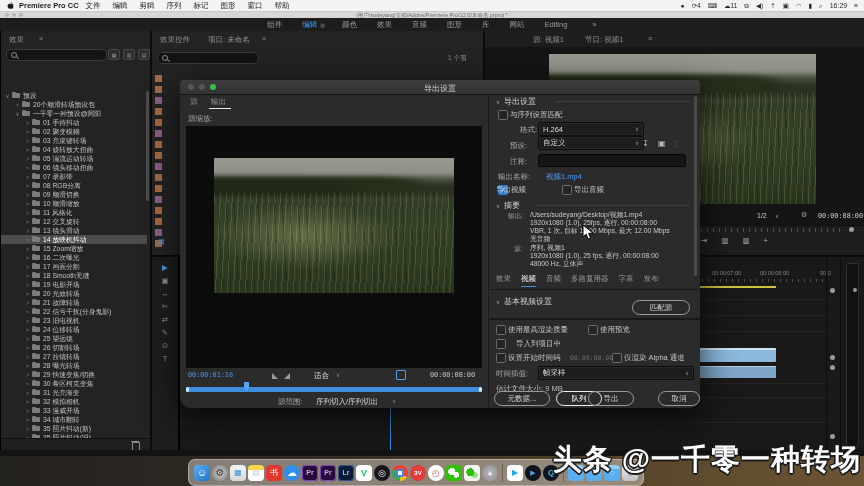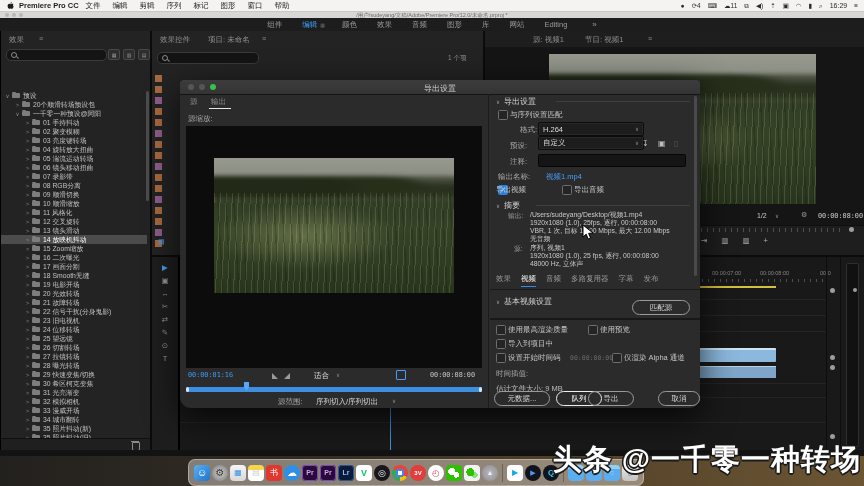--- a/index.html
+++ b/index.html
@@ -637,29 +637,33 @@
   </div>
   <div class="a pill" style="left:452px;top:220px;width:56px">匹配源</div>
   <div class="a" style="left:310px;top:238px;width:210px;height:2px;background:#181818"></div>
 
   <span class="a cb" style="left:316px;top:245px"></span>
   <span class="a cblabel" style="left:328px;top:245px">使用最高渲染质量</span>
   <span class="a cb" style="left:408px;top:245px"></span>
   <span class="a cblabel" style="left:420px;top:245px">使用预览</span>
 
   <span class="a cb" style="left:316px;top:259px"></span>
-  <span class="a cblabel" style="left:328px;top:259px">导入到项目中</span>
+  <span class="a cblabel" style="left:336px;top:259px">导入到项目中</span>
 
   <span class="a cb" style="left:316px;top:273px"></span>
   <span class="a cblabel" style="left:328px;top:273px">设置开始时间码</span>
   <span class="a mono txt" style="left:390px;top:274px;font-size:6.5px;color:#6a6a6a">00:00:00:00</span>
   <span class="a cb" style="left:432px;top:273px"></span>
   <span class="a cblabel" style="left:444px;top:273px">仅渲染 Alpha 通道</span>
 
   <span class="a flabel" style="left:316px;top:289px">时间插值:</span>
+  <div class="a dd" style="left:358px;top:286px;width:146px;height:12px">
+    <span>帧采样</span>
+    <span class="car">∨</span>
+  </div>
 
   <span class="a cblabel" style="left:316px;top:304px;color:#bdbdbd">估计文件大小: 9 MB</span>
 
   <div class="a pill" style="left:314px;top:311px;width:54px">元数据...</div>
   <div class="a pill primary" style="left:376px;top:311px;width:44px">队列</div>
   <div class="a pill" style="left:408px;top:311px;width:44px">导出</div>
   <div class="a pill" style="left:478px;top:311px;width:40px">取消</div>
 
   <div class="a" style="left:514px;top:16px;width:3px;height:180px;background:#4a4a4a;border-radius:2px"></div>
 </div>

